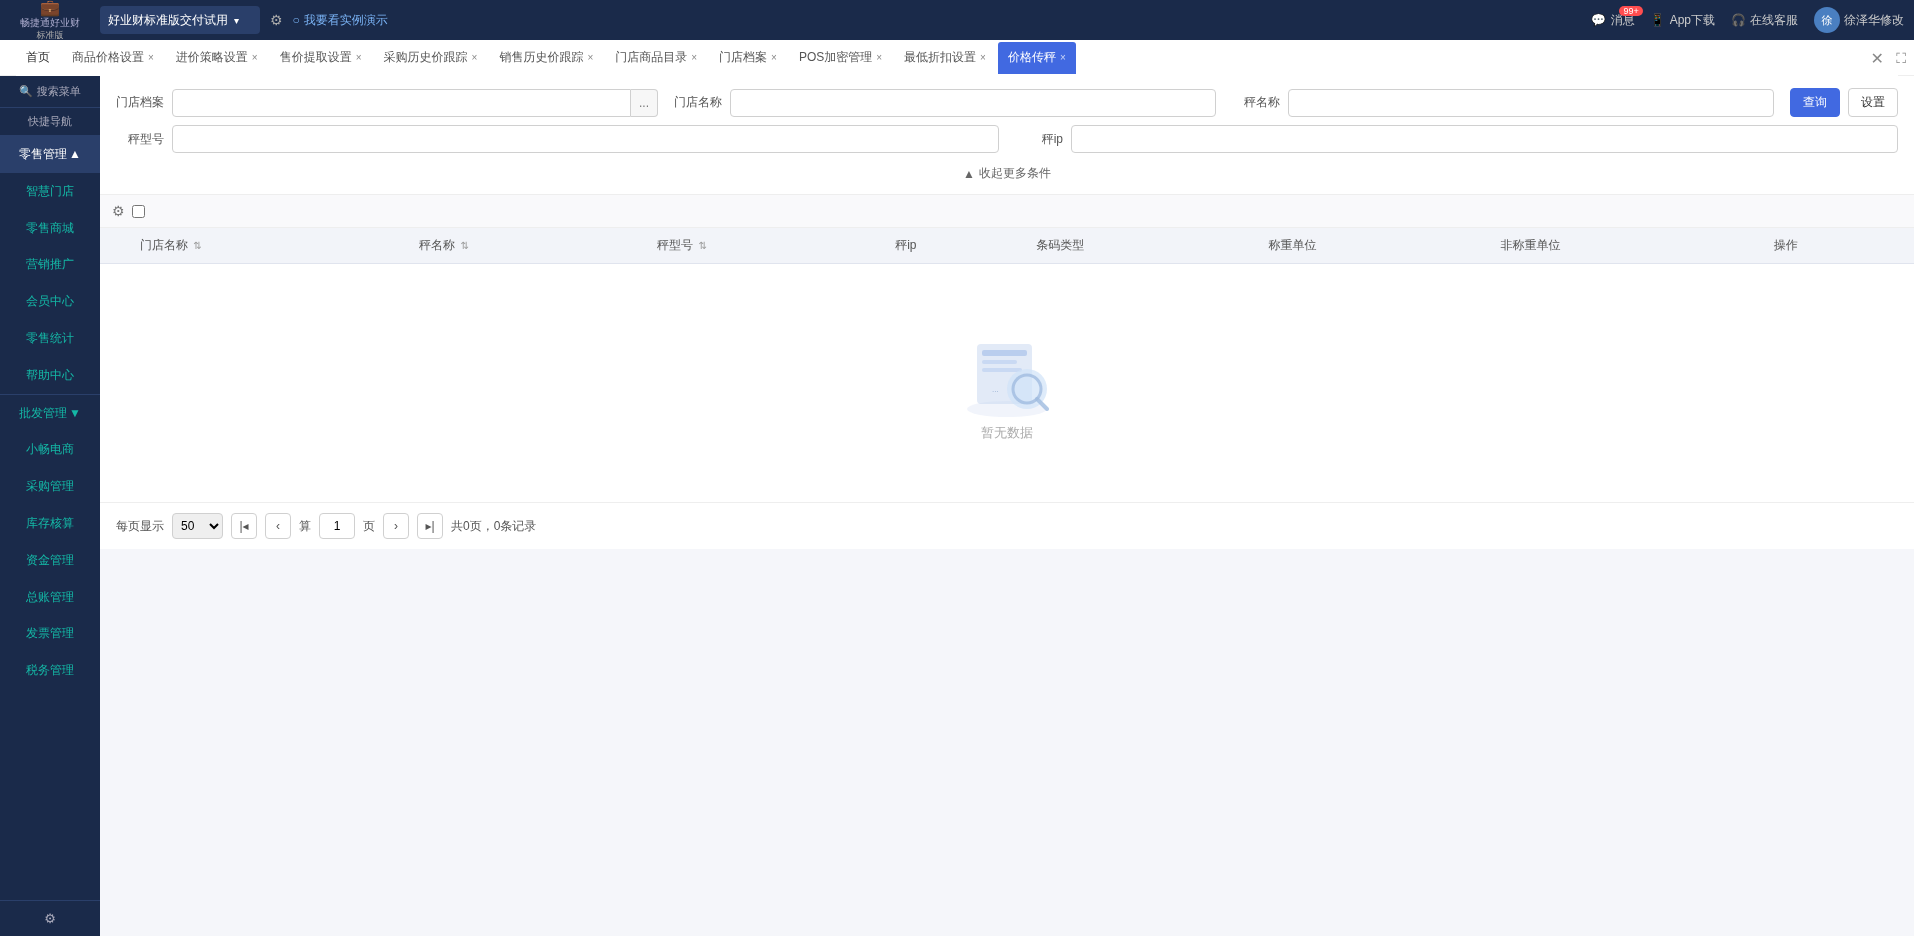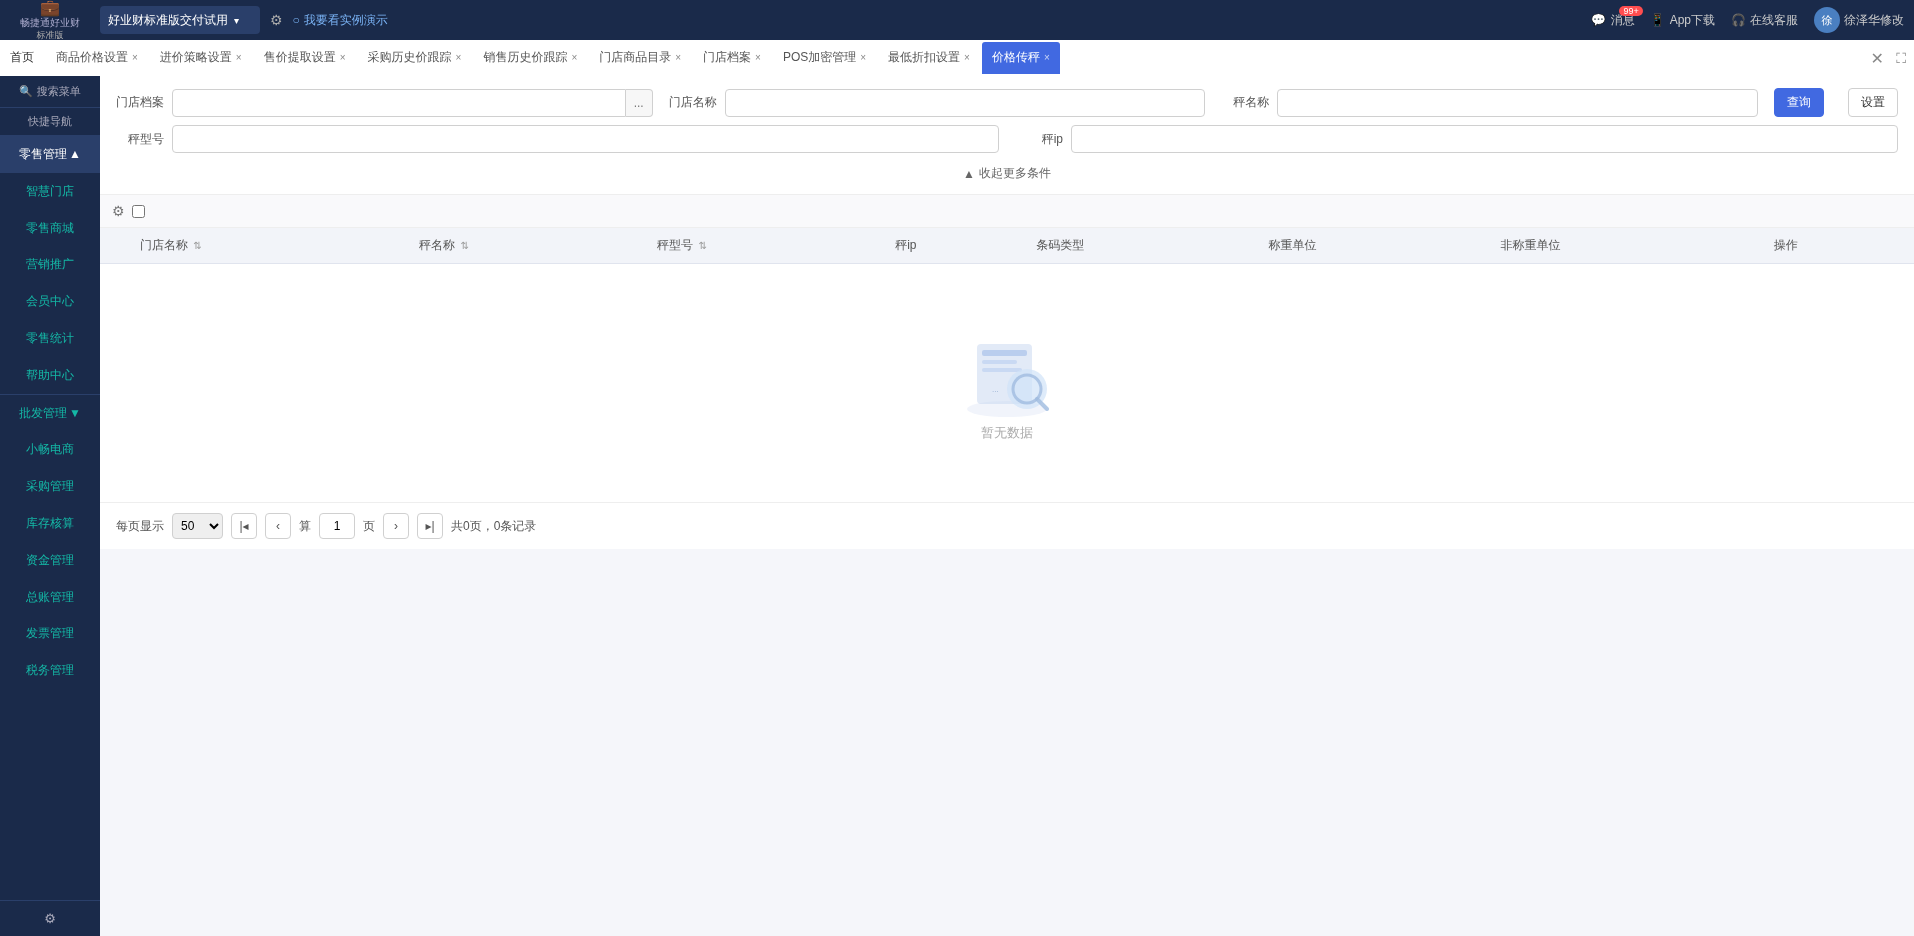--- a/index.html
+++ b/index.html
@@ -106,21 +106,21 @@
     .empty-text { color: #aaa; font-size: 13px; }
 
     
     .pagination {
       display: flex; align-items: center; justify-content: flex-start; padding: 10px 16px; background: #fff; border-top: 1px solid #eee; gap: 8px; font-size: 12px; color: #555;
     }
     .page-size-select { height: 26px; border: 1px solid #d0d0d0; border-radius: 4px; padding: 0 4px; font-size: 12px; }
     .page-btn { width: 26px; height: 26px; border: 1px solid #d0d0d0; border-radius: 4px; background: #fff; cursor: pointer; display: flex; align-items: center; justify-content: center; font-size: 12px; color: #555; }
     .page-btn:disabled { color: #ccc; cursor: default; }
     .page-input { width: 36px; height: 26px; border: 1px solid #d0d0d0; border-radius: 4px; text-align: center; font-size: 12px; }
-    .top-panel { display: flex; align-items: center; padding: 0 0; height: 36px; background: #fff; border-bottom: 1px solid #eee; position: relative; }
+    .top-panel { display: flex; align-items: center; padding: 0 16px; height: 36px; background: #fff; border-bottom: 1px solid #eee; position: relative; }
     .close-btn { position: absolute; right: 30px; top: 50%; transform: translateY(-50%); cursor: pointer; color: #888; font-size: 16px; }
     .expand-btn { position: absolute; right: 8px; top: 50%; transform: translateY(-50%); cursor: pointer; color: #888; font-size: 14px; }
 
     
     .empty-svg { width: 120px; height: 100px; }
   </style>
 </head>
 <body>
 
 <div class="top-bar">
@@ -295,21 +295,21 @@
           </div>
         </div>
         <div class="form-field">
           <label class="form-label">门店名称</label>
           <input class="form-input" type="text" style="">
         </div>
         <div class="form-field">
           <label class="form-label">秤名称</label>
           <input class="form-input" type="text" style="">
         </div>
-        <div style="display:flex; align-items:center; gap:24px;">
+        <div style="display:flex; align-items:center; gap:8px;">
           <button class="btn btn-primary">查询</button>
           <button class="btn btn-default">设置</button>
         </div>
       </div>
       <div class="form-row">
         <div class="form-field">
           <label class="form-label">秤型号</label>
           <input class="form-input" type="text" style="">
         </div>
         <div class="form-field">

